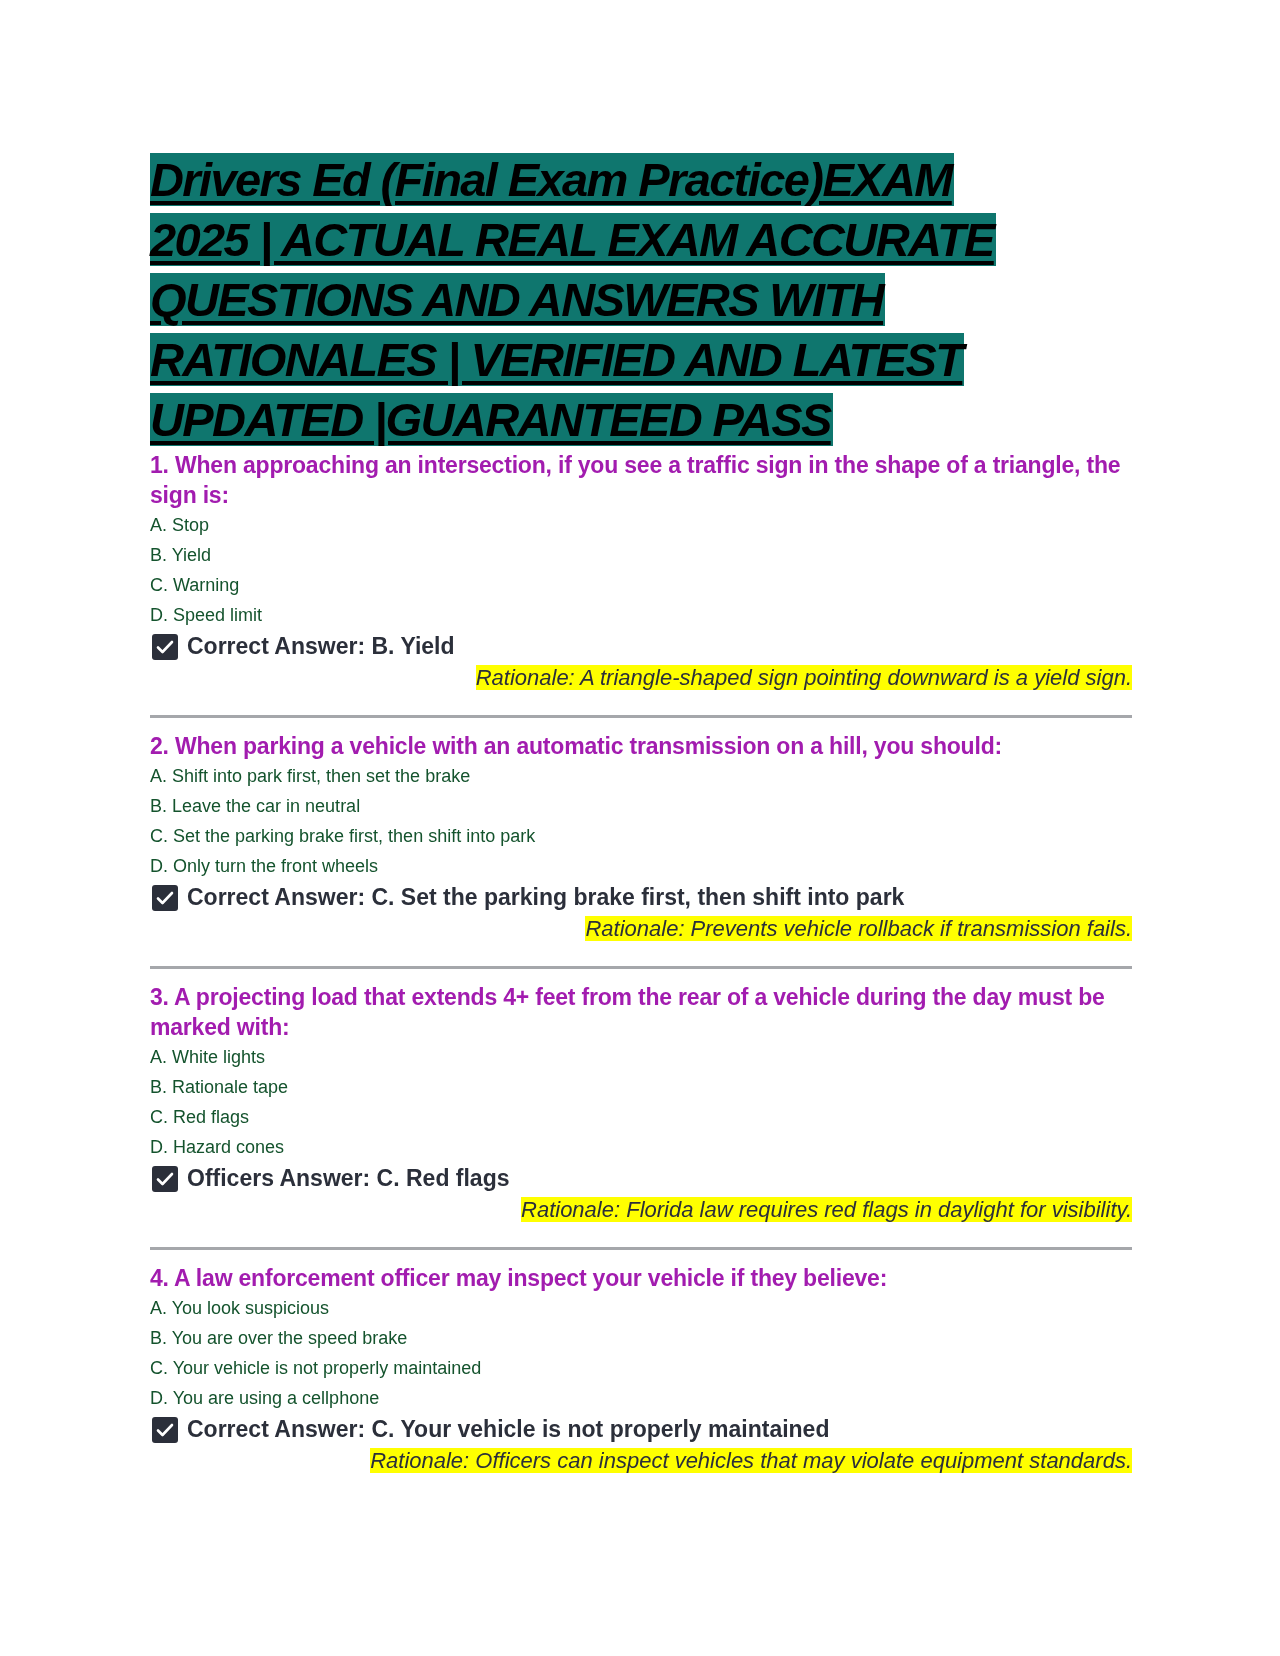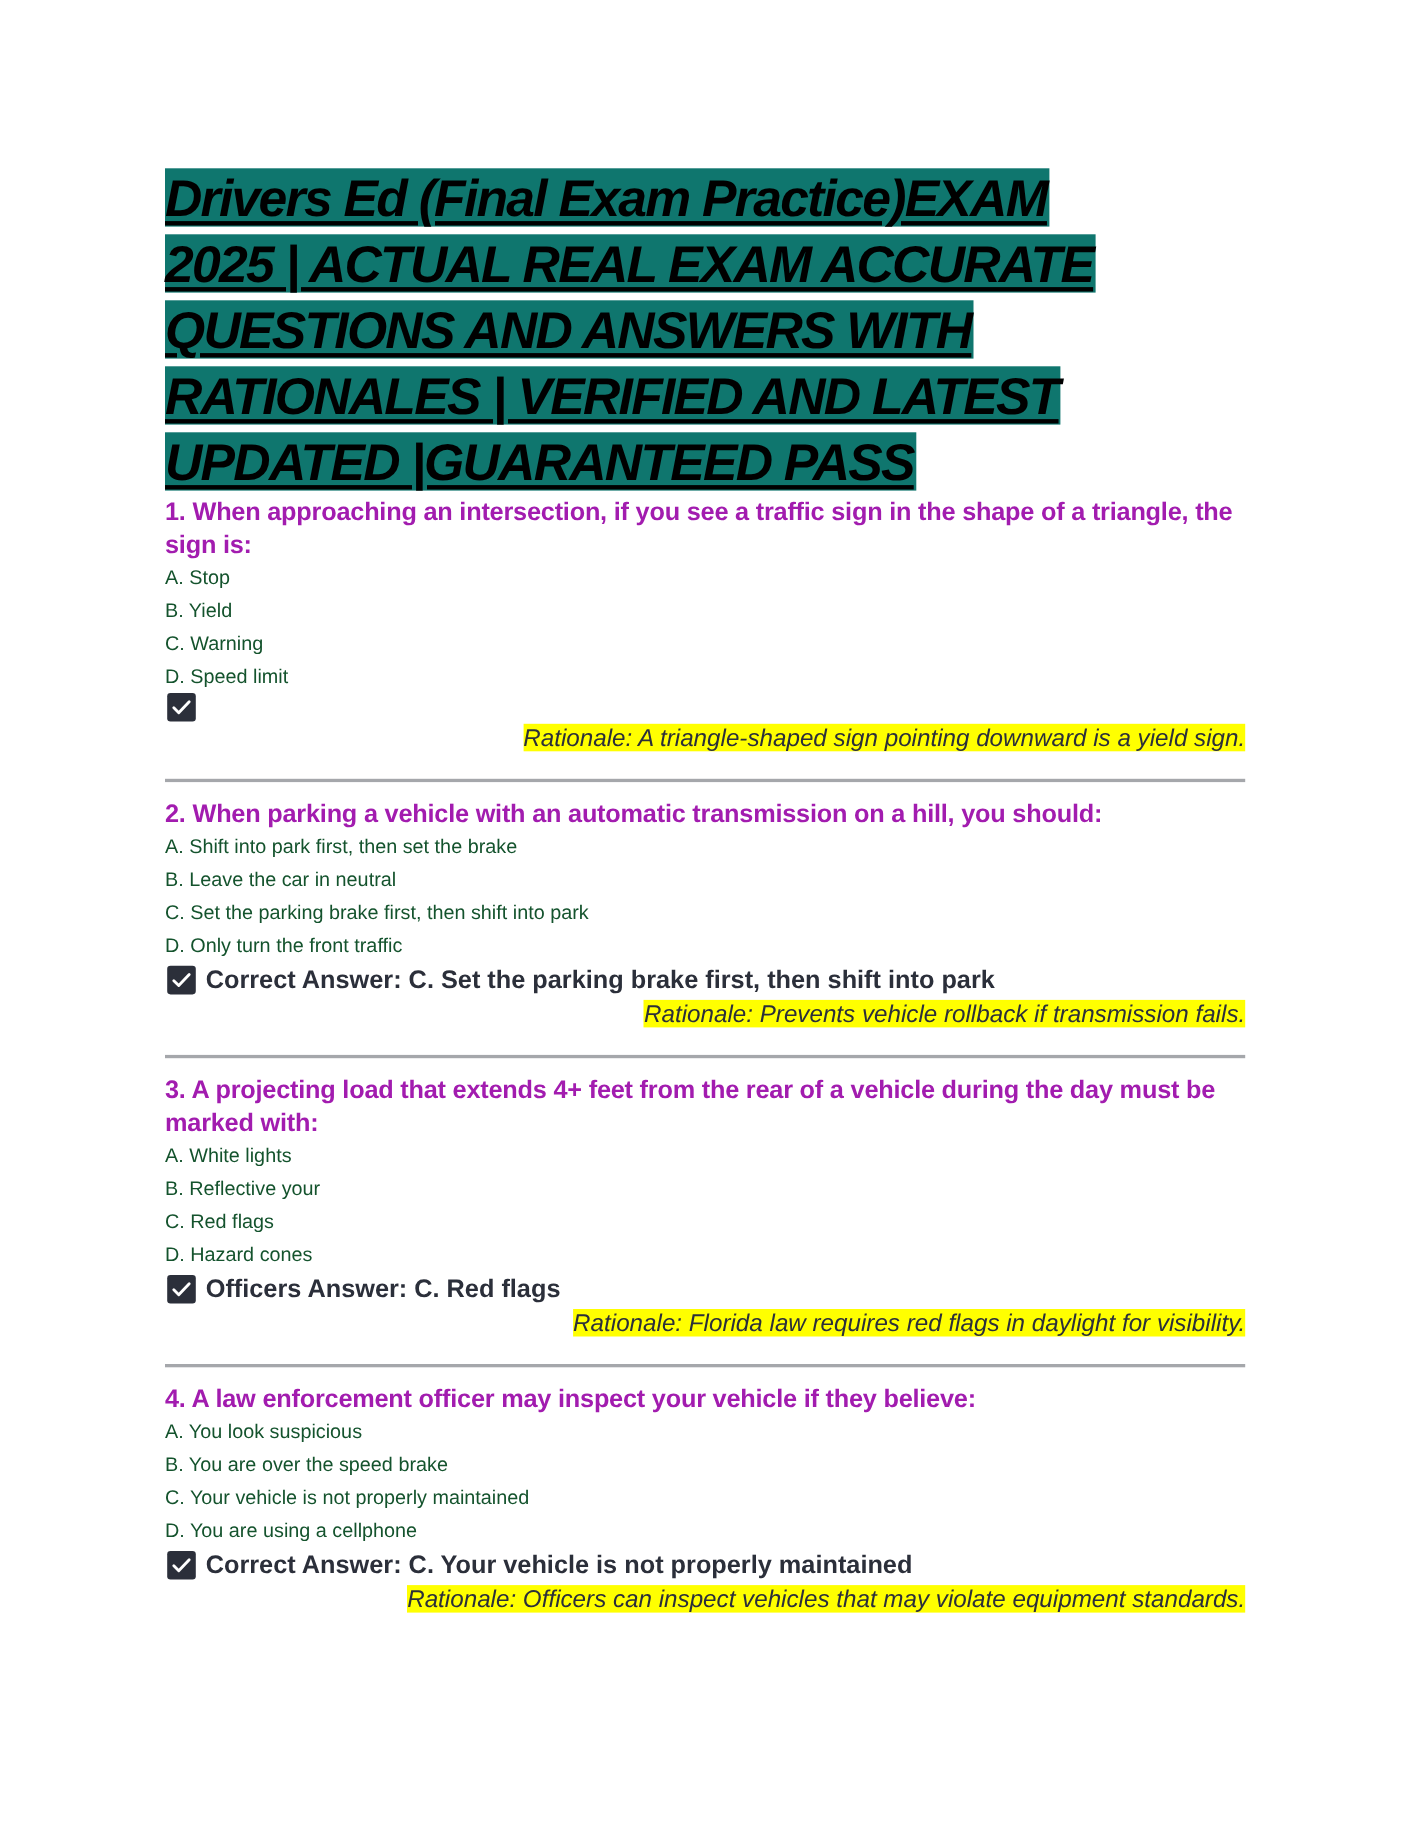--- a/index.html
+++ b/index.html
@@ -119,49 +119,50 @@
     <p class="option">A. Stop</p>
     <p class="option">B. Yield</p>
     <p class="option">C. Warning</p>
     <p class="option">D. Speed limit</p>
     <p class="answer">
       <span class="check">
         <svg width="18" height="16" viewBox="0 0 18 16">
             <path d="M2 8.5 L6.5 13 L16 3" stroke="#ffffff" stroke-width="2.6" fill="none" stroke-linecap="round" stroke-linejoin="round"></path>
           </svg>
       </span>
+      <span>Correct Answer: B. Yield</span>
     </p>
     <p class="rationale"><span>Rationale: A triangle-shaped sign pointing downward is a yield sign.</span></p>
   </div>
 
   <hr class="divider">
 
   <div class="question">
     <p class="q-text">2. When parking a vehicle with an automatic transmission on a hill, you should:</p>
     <p class="option">A. Shift into park first, then set the brake</p>
     <p class="option">B. Leave the car in neutral</p>
     <p class="option">C. Set the parking brake first, then shift into park</p>
-    <p class="option">D. Only turn the front traffic</p>
+    <p class="option">D. Only turn the front wheels</p>
     <p class="answer">
       <span class="check">
         <svg width="18" height="16" viewBox="0 0 18 16">
             <path d="M2 8.5 L6.5 13 L16 3" stroke="#ffffff" stroke-width="2.6" fill="none" stroke-linecap="round" stroke-linejoin="round"></path>
           </svg>
       </span>
       <span>Correct Answer: C. Set the parking brake first, then shift into park</span>
     </p>
     <p class="rationale"><span>Rationale: Prevents vehicle rollback if transmission fails.</span></p>
   </div>
 
   <hr class="divider">
 
   <div class="question">
     <p class="q-text">3. A projecting load that extends 4+ feet from the rear of a vehicle during the day must be marked with:</p>
     <p class="option">A. White lights</p>
-    <p class="option">B. Reflective your</p>
+    <p class="option">B. Rationale tape</p>
     <p class="option">C. Red flags</p>
     <p class="option">D. Hazard cones</p>
     <p class="answer">
       <span class="check">
         <svg width="18" height="16" viewBox="0 0 18 16">
             <path d="M2 8.5 L6.5 13 L16 3" stroke="#ffffff" stroke-width="2.6" fill="none" stroke-linecap="round" stroke-linejoin="round"></path>
           </svg>
       </span>
       <span>Officers Answer: C. Red flags</span>
     </p>

